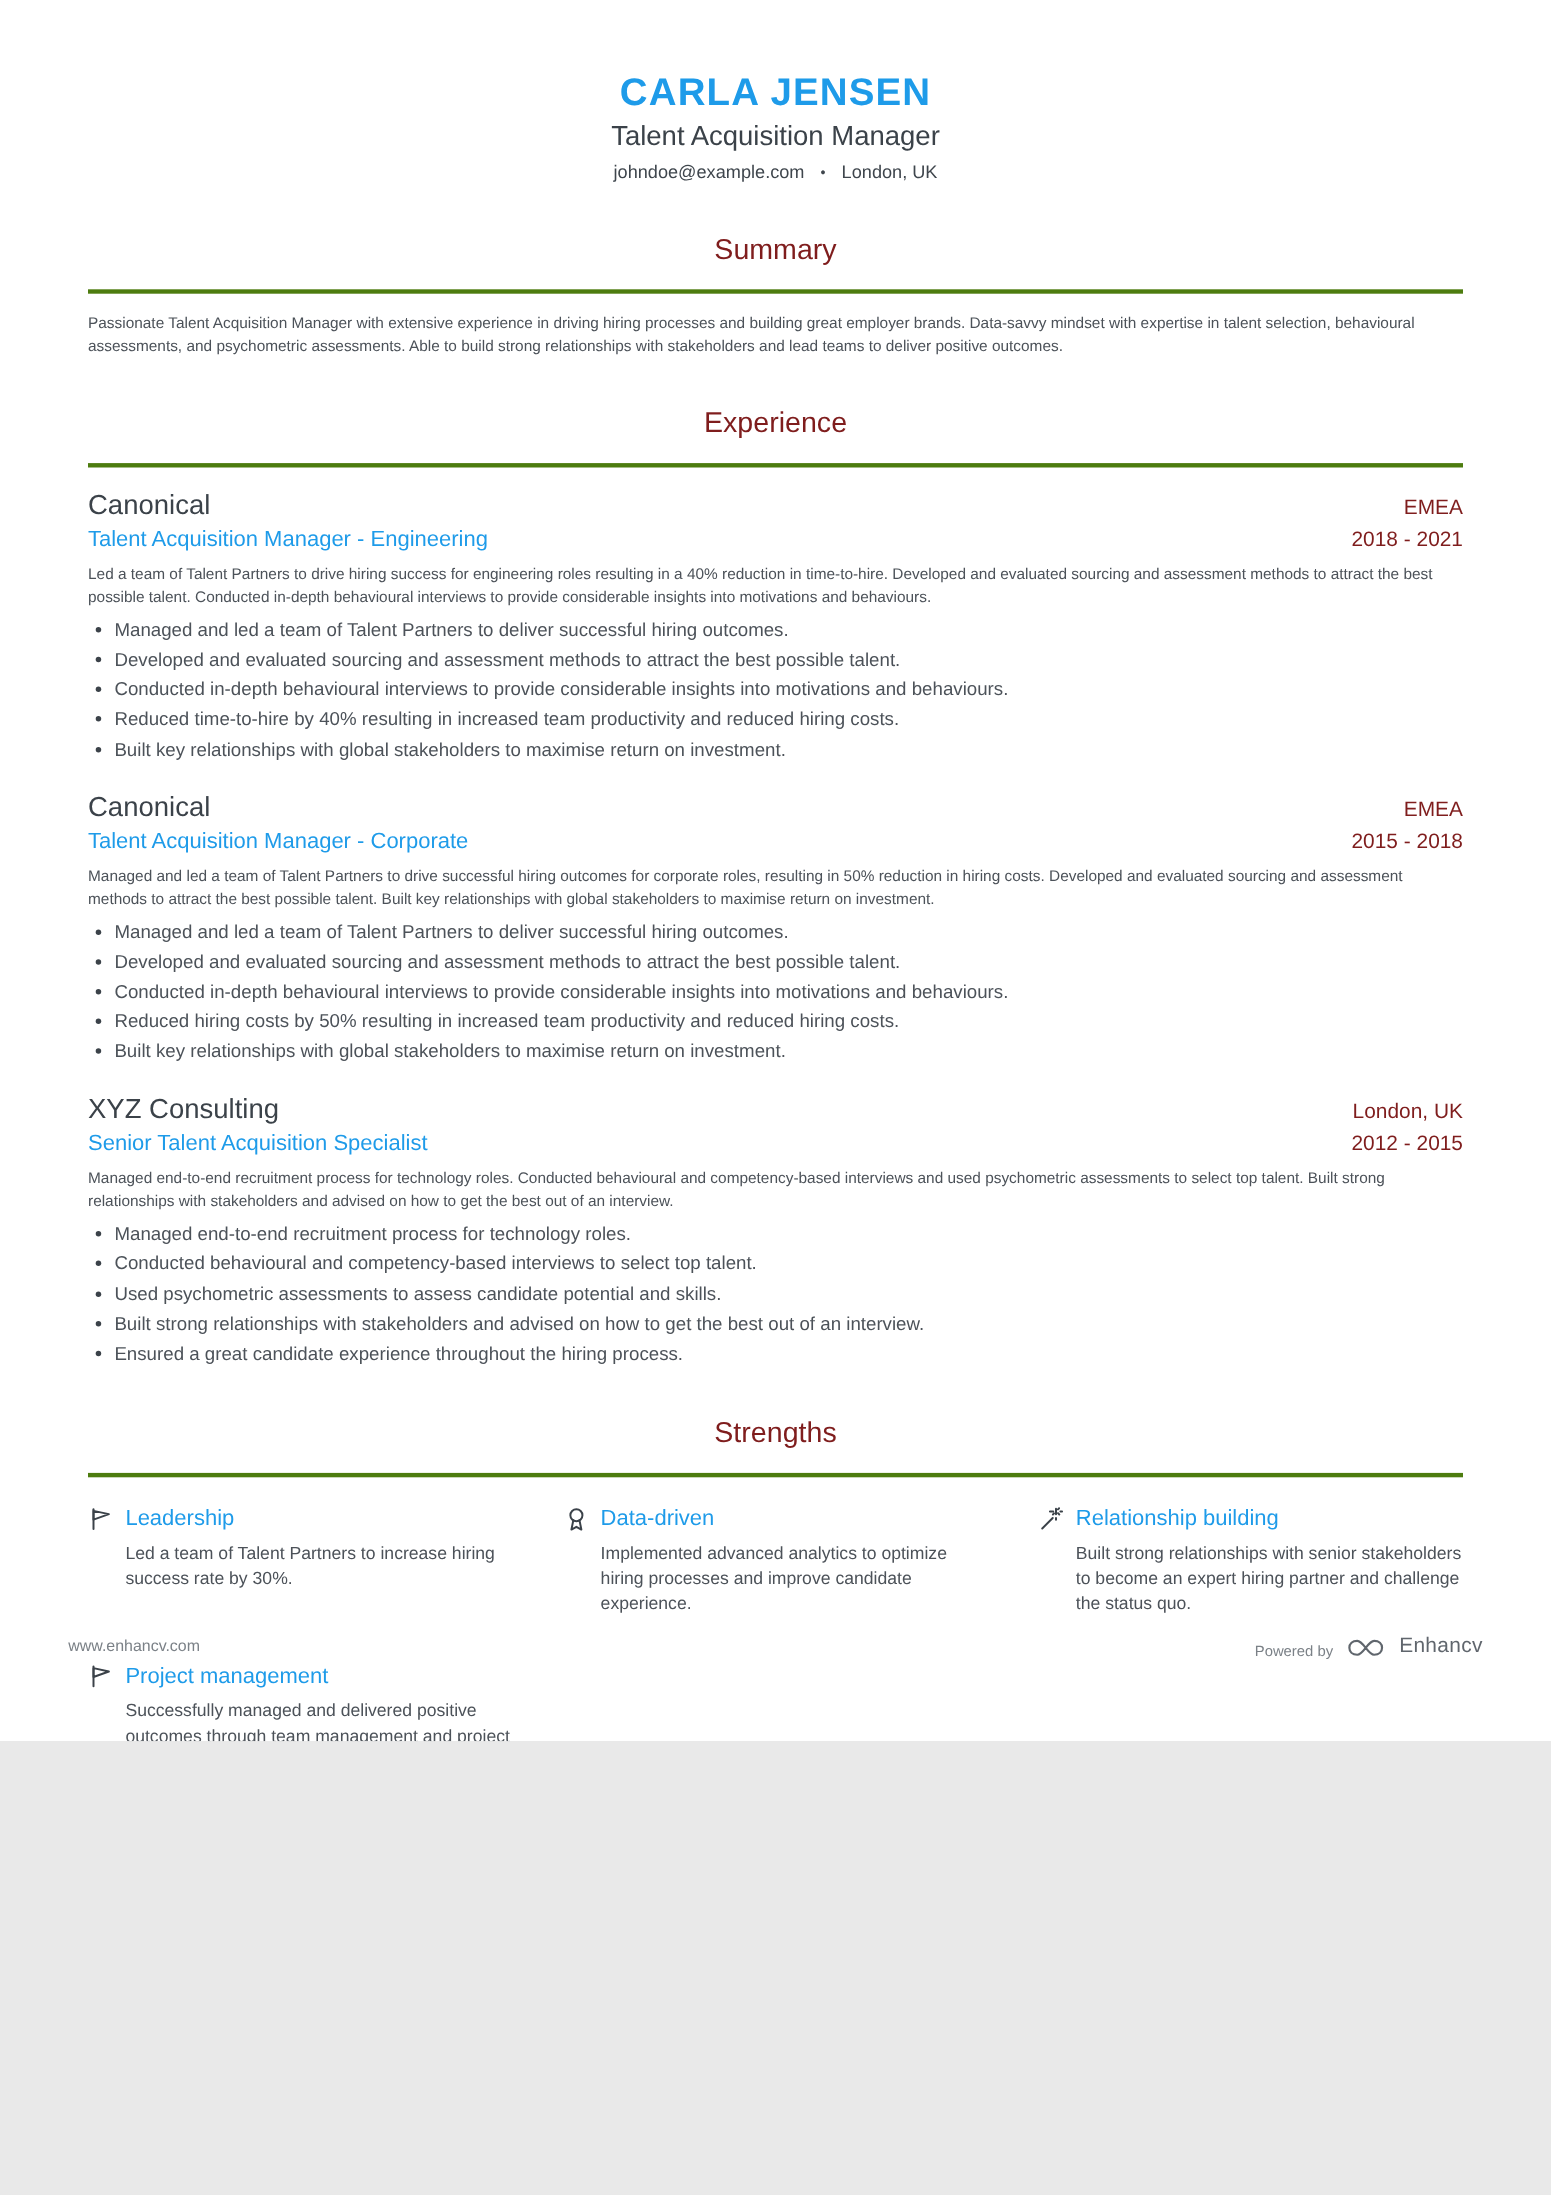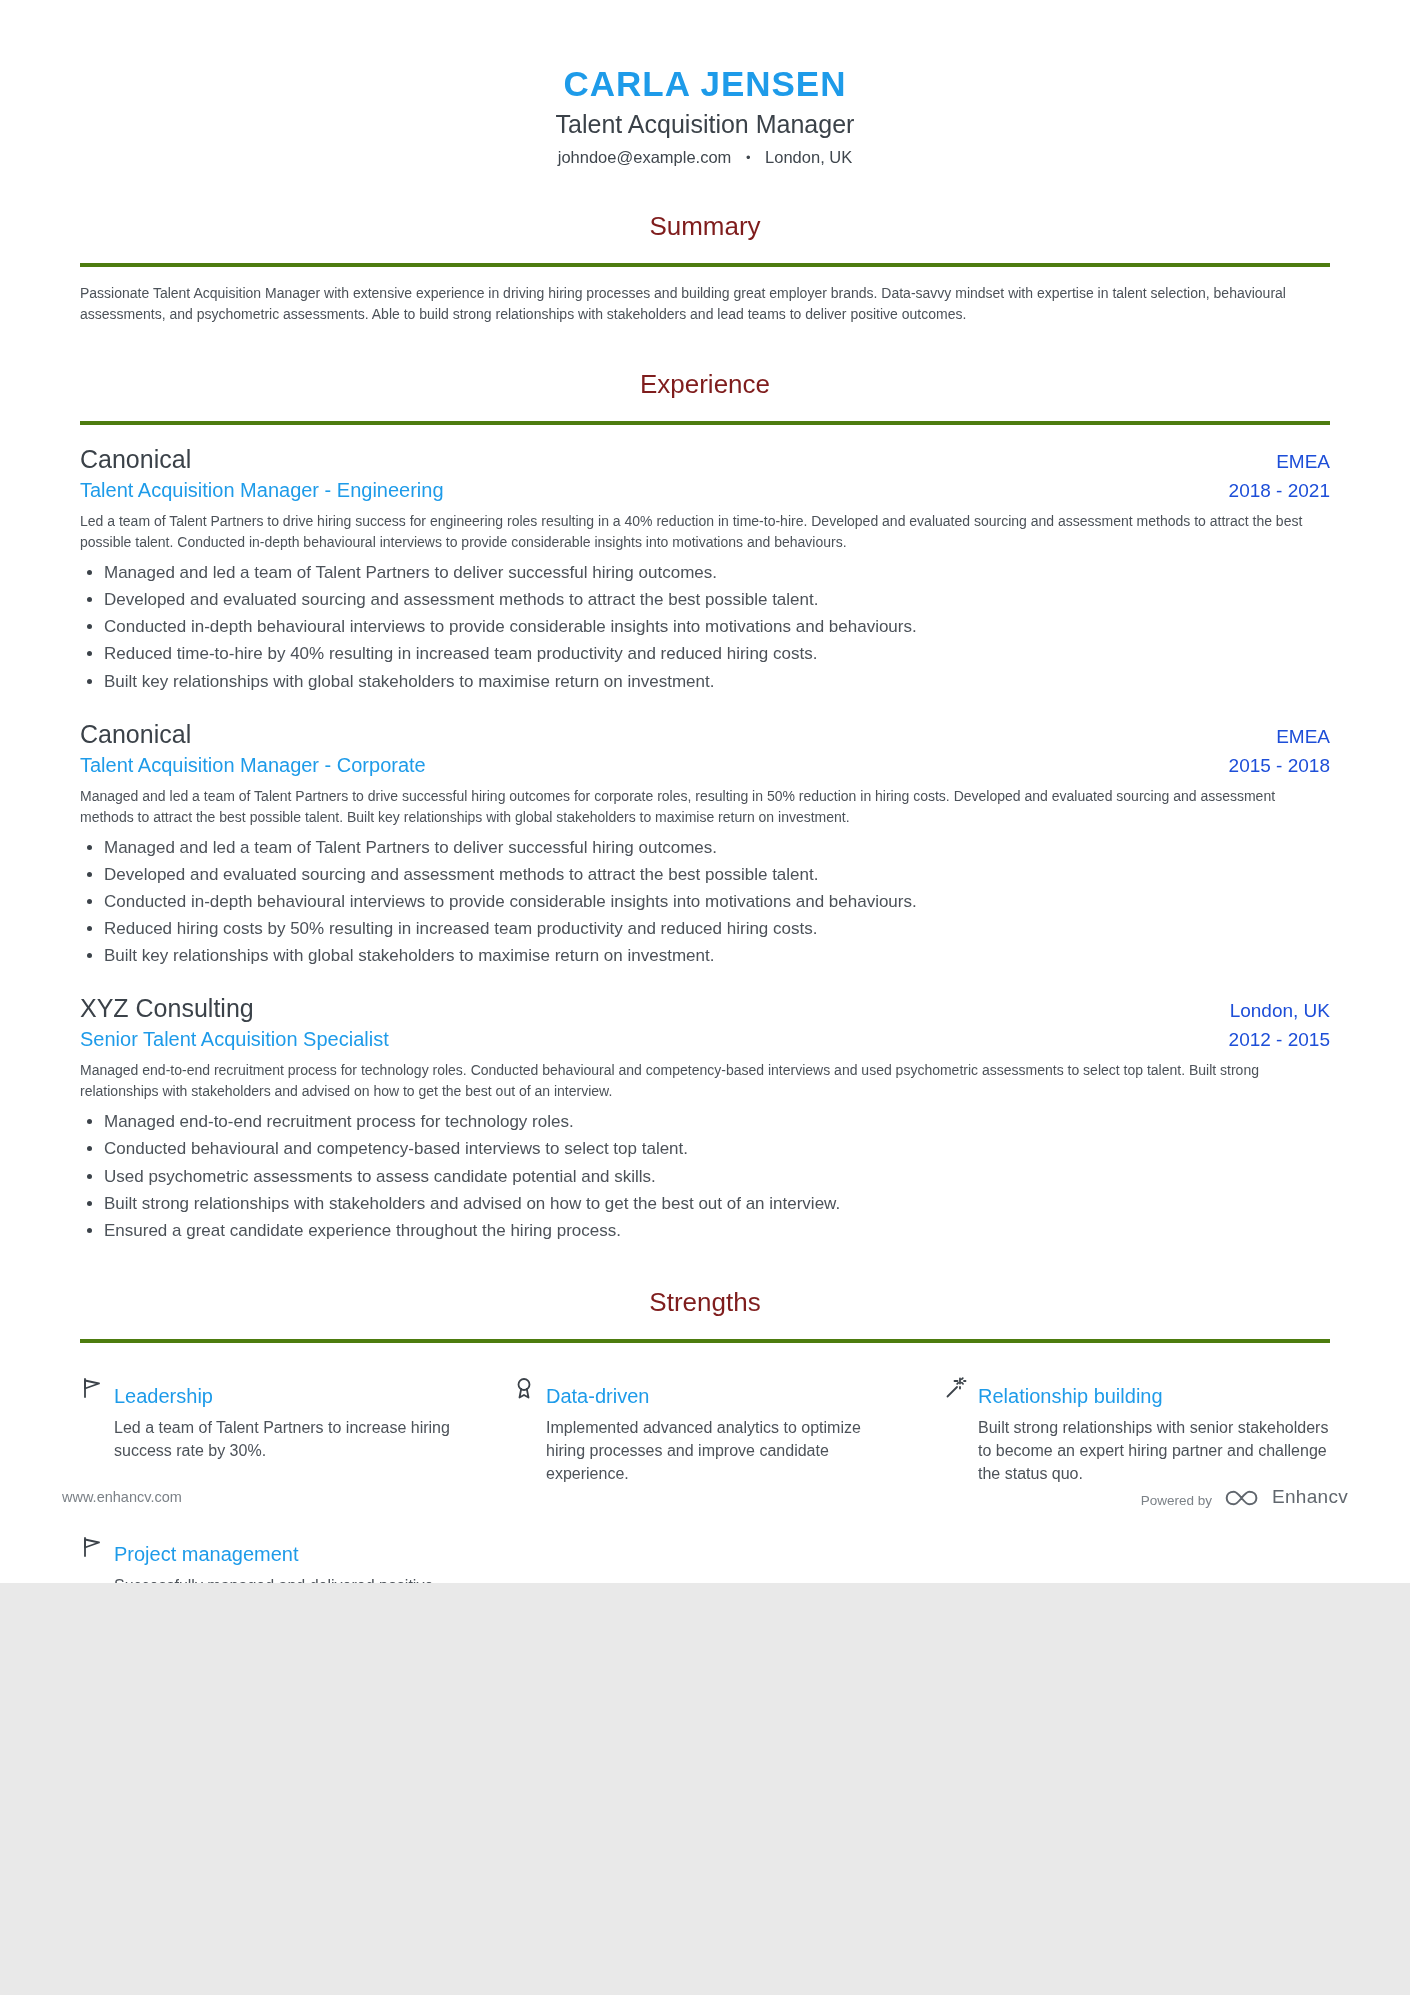--- a/index.html
+++ b/index.html
@@ -56,21 +56,21 @@
 
   
   .exp-entry { margin-top: 26px; }
   .exp-entry:first-child { margin-top: 20px; }
   .entry-head, .entry-sub {
     display: flex;
     justify-content: space-between;
     align-items: baseline;
   }
   .company { font-size: 25px; font-weight: 400; color: #3b4249; }
-  .loc, .dates { font-size: 19px; color: #1d4ed8; }
+  .loc, .dates { font-size: 19px; color: #7f1d1d; }
   .entry-sub { margin-top: 5px; }
   .role { font-size: 20px; color: #1e9be9; }
   .exp-entry p.para { margin-top: 9px; }
   ul.bullets { list-style: none; margin-top: 8px; }
   ul.bullets li {
     position: relative;
     padding-left: 24px;
     font-size: 17px;
     line-height: 1.42;
     color: #4c5259;
@@ -91,21 +91,21 @@
   .strengths-grid {
     margin-top: 26px;
     display: grid;
     grid-template-columns: 1fr 1fr 1fr;
     column-gap: 46px;
     row-gap: 42px;
   }
   .strength-head { display: flex; align-items: center; gap: 10px; }
   .s-icon { width: 24px; height: 24px; flex: 0 0 24px; display: inline-flex; }
   .s-icon svg { width: 24px; height: 24px; }
-  .s-title { font-size: 20px; color: #1e9be9; margin-top: 16px; }
+  .s-title { font-size: 20px; color: #1e9be9; }
   .s-text {
     margin-top: 8px;
     margin-left: 34px;
     font-size: 16px;
     line-height: 1.45;
     color: #4c5259;
   }
 
   
   .footer {

